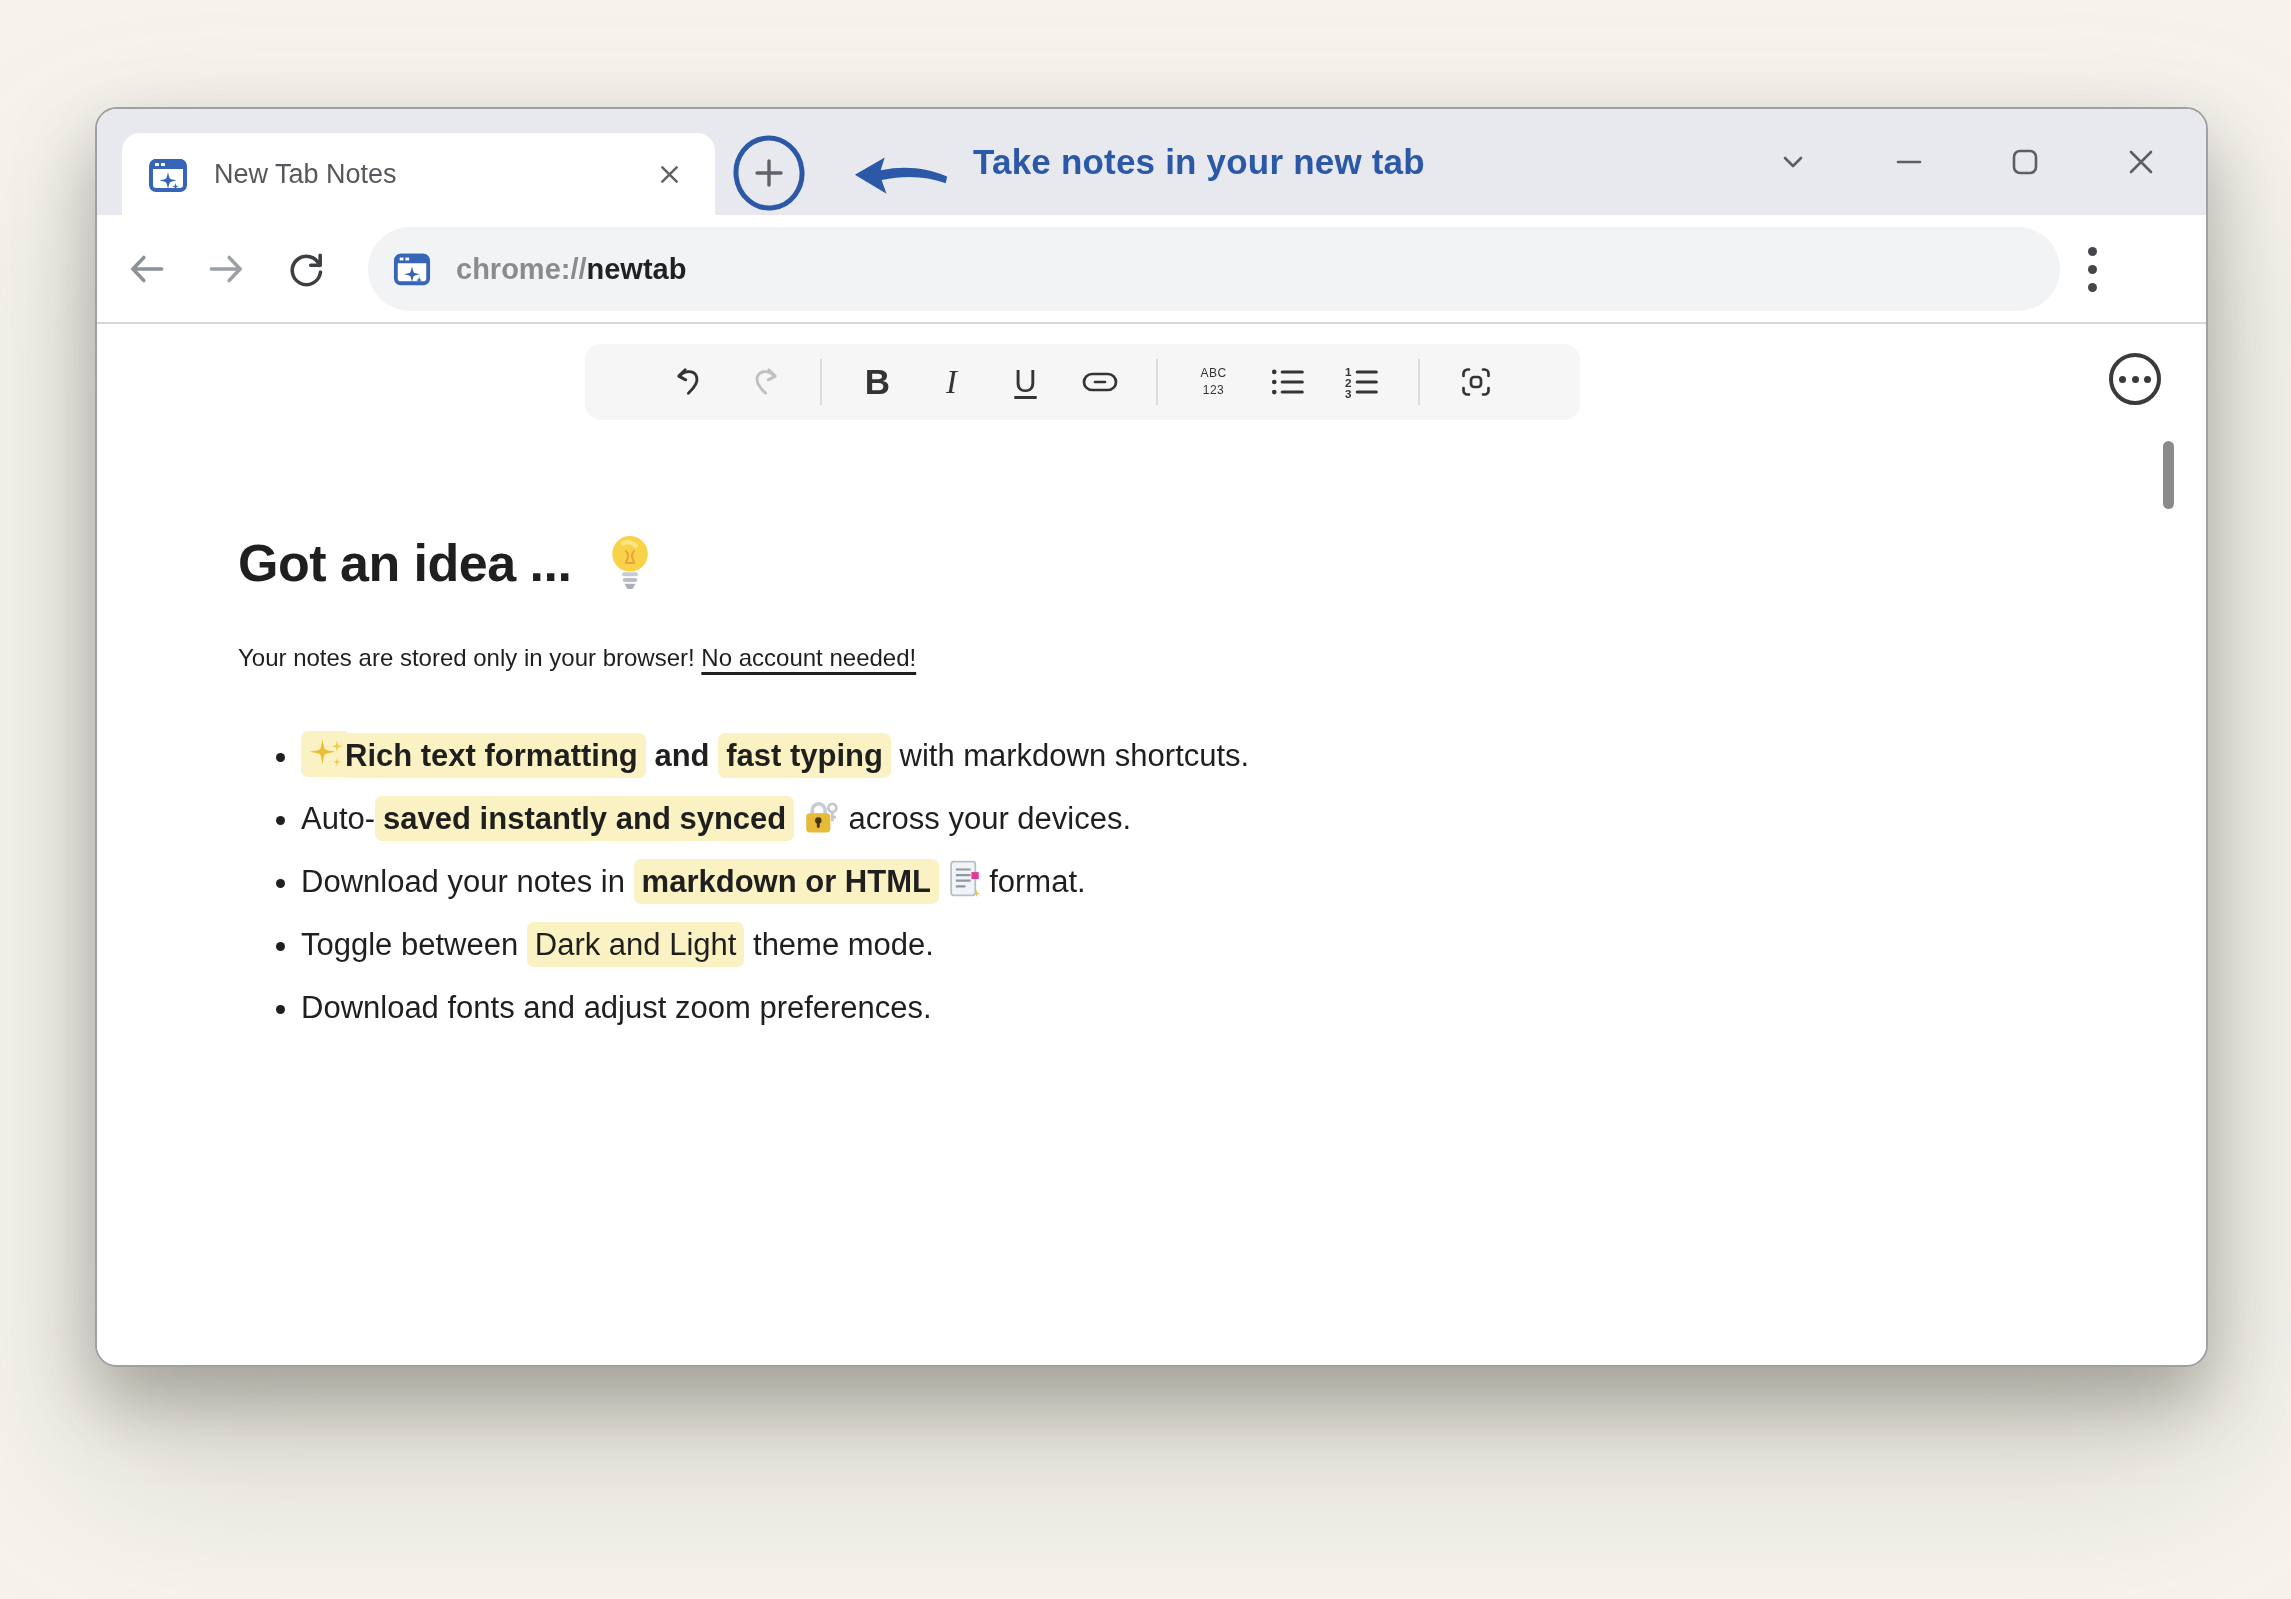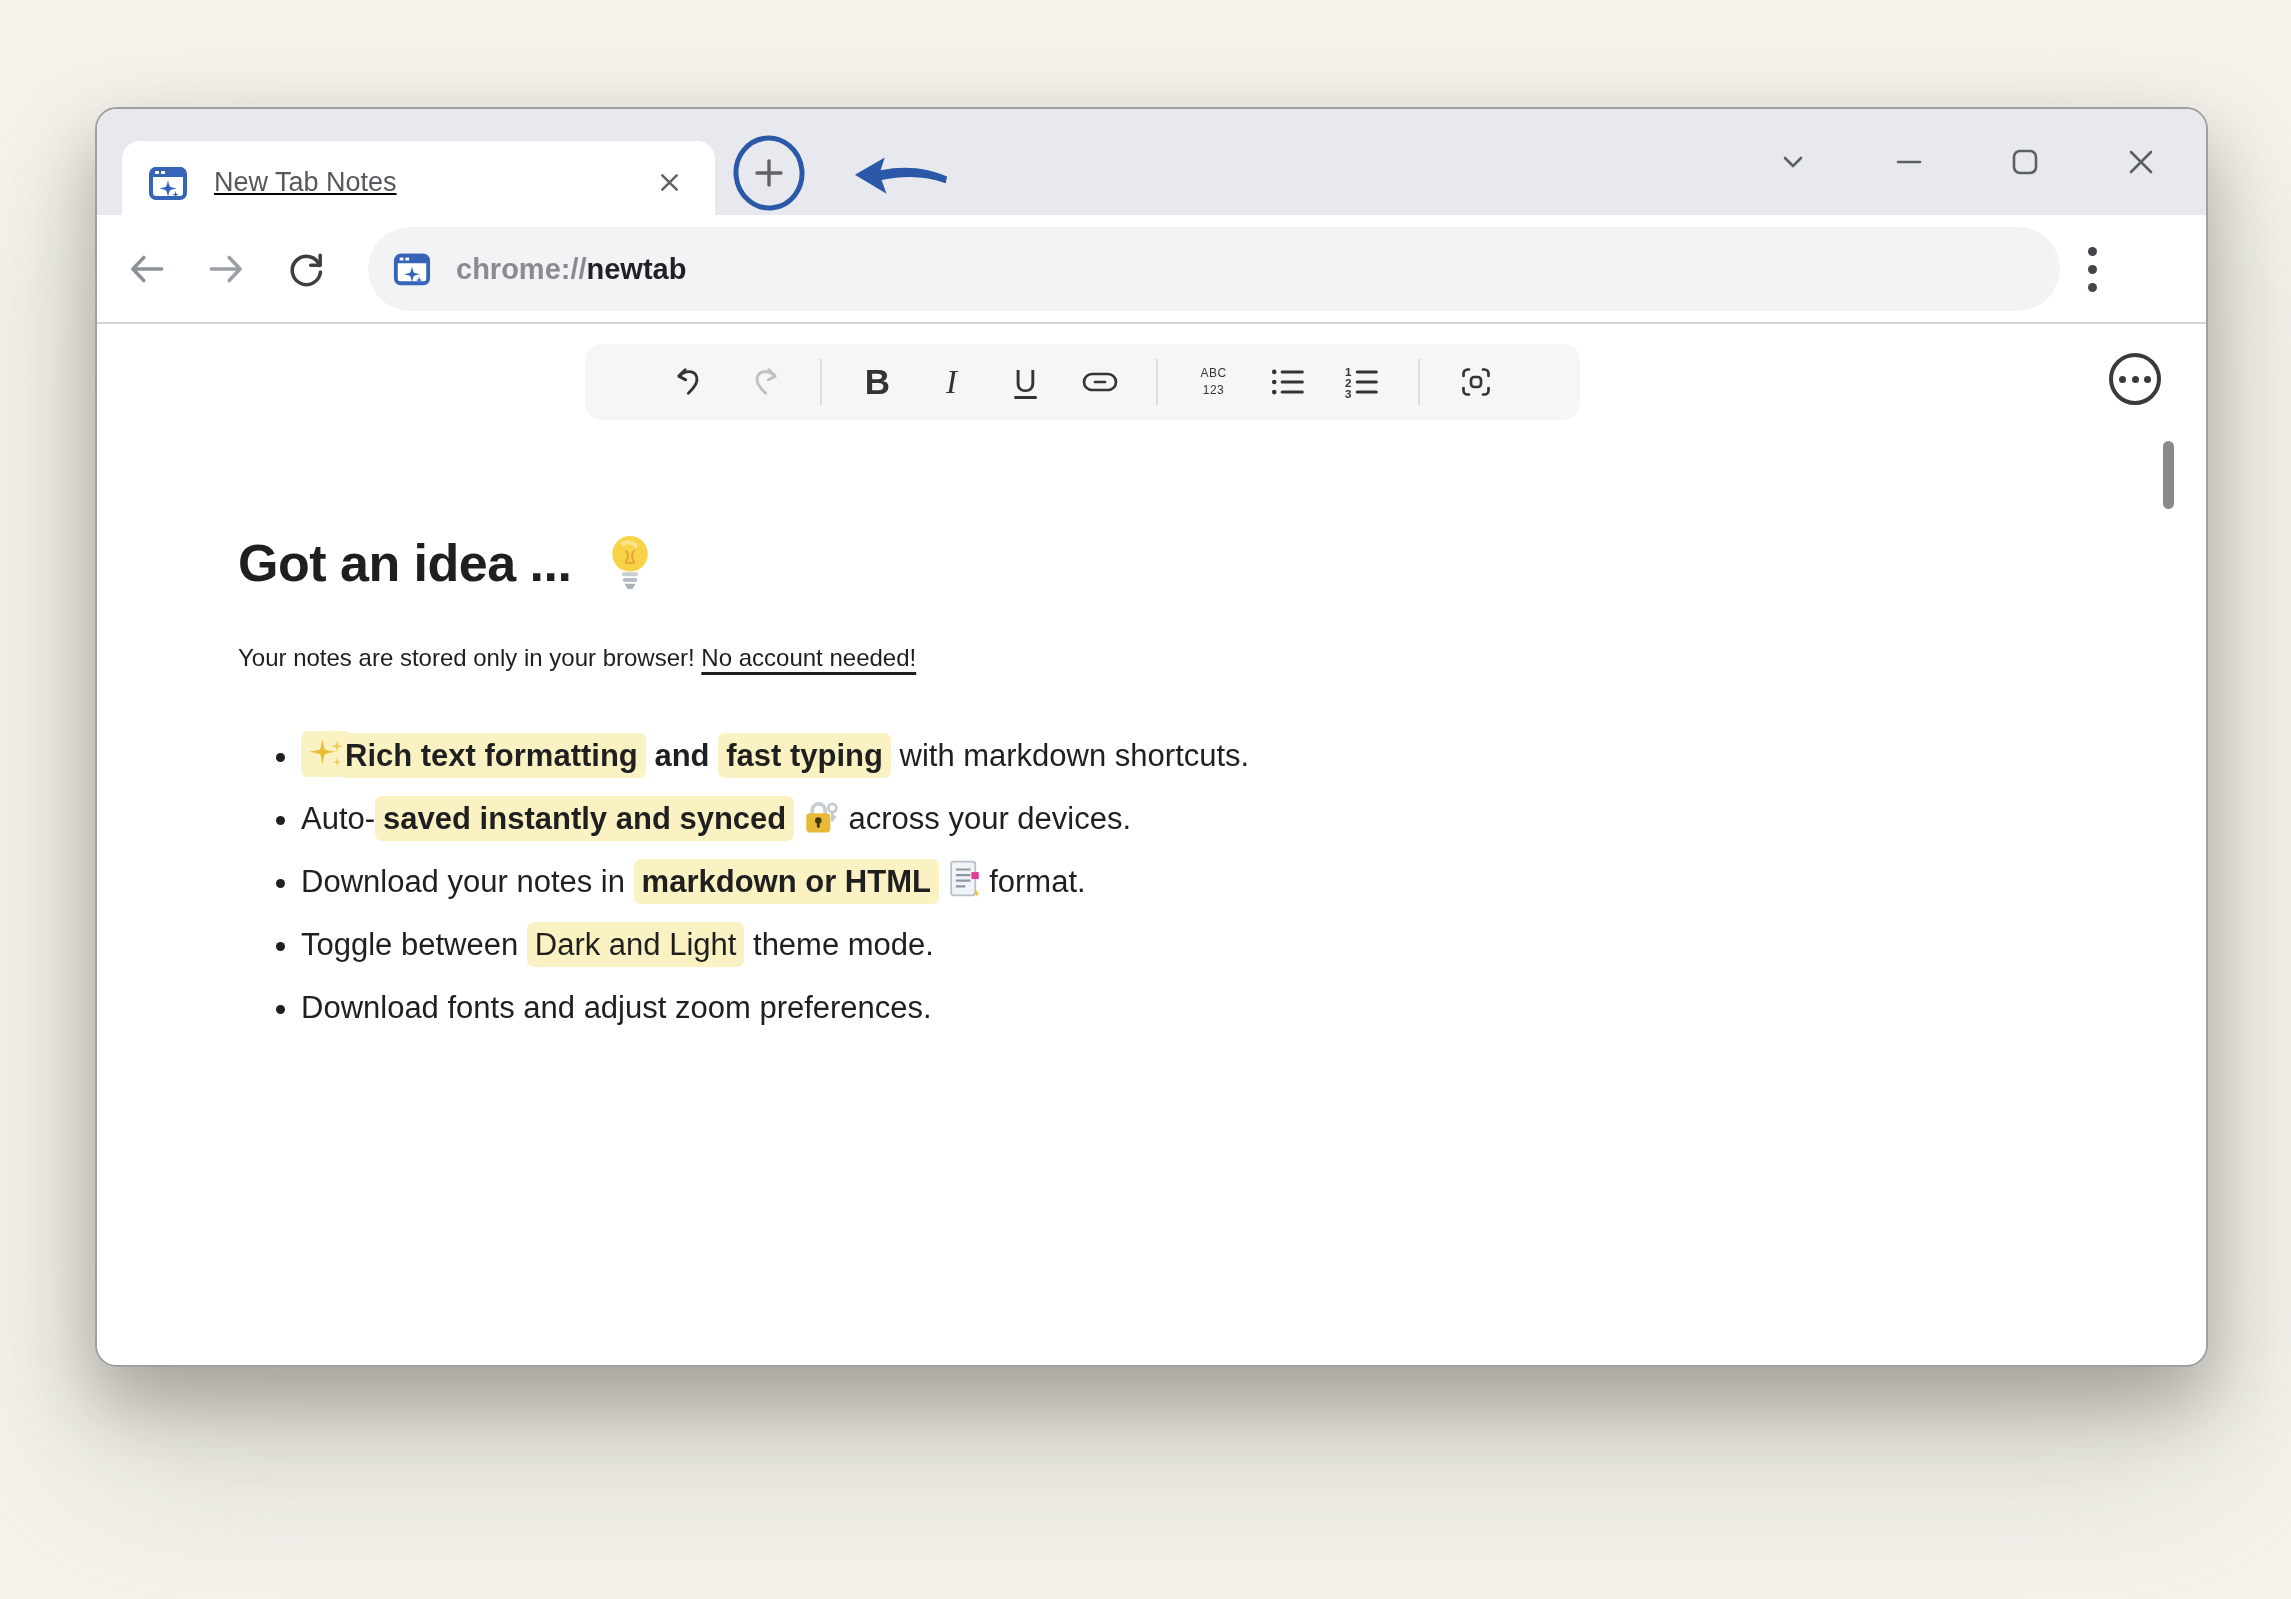--- a/index.html
+++ b/index.html
@@ -6,22 +6,22 @@
   body{font-family:"Liberation Sans","DejaVu Sans",sans-serif;}
   .stage{position:relative;width:2291px;height:1600px;background:#f5f3ec;overflow:hidden;}
 
   
   .window{position:absolute;left:95px;top:107px;width:2109px;height:1256px;
     background:#fff;border:2px solid #9fa0a2;border-radius:22px;overflow:hidden;
     box-shadow:0 34px 70px rgba(120,118,110,.55),0 90px 169px rgba(150,148,140,.35);}
 
   
   .tabstrip{position:relative;height:106px;background:#e7e9ee;}
-  .tab{position:absolute;left:25px;top:32px;width:593px;height:83px;background:#fff;
-    border-radius:18px 18px 0 0;display:flex;align-items:center;padding:0 26px;box-sizing:border-box;text-decoration:underline;}
+  .tab{position:absolute;left:25px;top:24px;width:593px;height:83px;background:#fff;
+    border-radius:18px 18px 0 0;display:flex;align-items:center;padding:0 26px;box-sizing:border-box;}
   .tab-title{margin-left:26px;font-size:27px;color:#55585c;flex:1;white-space:nowrap;}
   .tab-close{display:flex;align-items:center;justify-content:center;width:40px;height:40px;color:#5f6368;cursor:pointer;}
   .newtab-wrap{position:absolute;left:634px;top:26px;width:76px;height:76px;}
   .newtab-wrap .circ{position:absolute;inset:0;color:var(--blue);}
   .newtab-wrap .plus{position:absolute;left:22px;top:22px;color:#5f6368;}
   .annot-arrow{position:absolute;left:754px;top:44px;color:var(--blue);}
   .annot-text{position:absolute;left:876px;top:0;height:106px;display:flex;align-items:center;
     font-size:35px;font-weight:700;color:var(--blue);letter-spacing:0.2px;}
   .win-controls{position:absolute;right:48px;top:0;height:106px;display:flex;align-items:center;gap:82px;color:#5a5f64;}
   .wc{display:flex;align-items:center;justify-content:center;width:34px;height:34px;cursor:pointer;}
@@ -111,20 +111,21 @@
               <path d="M16 4 V28 M4 16 H28"></path>
             </svg>
         </span>
       </div>
 
       <span class="annot-arrow">
         <svg viewBox="0 0 110 52" width="100" height="47" fill="currentColor">
           <path d="M4 24 L37 5 L32.5 19 C60 13.5 84 16.5 106 26 L104.5 33.5 C82 25.5 60 24.5 33.5 30 L39 45 Z"></path>
         </svg>
       </span>
+      <span class="annot-text">Take notes in your new tab</span>
 
       <div class="win-controls">
         <span class="wc">
           <svg viewBox="0 0 32 32" width="32" height="32" fill="none" stroke="currentColor" stroke-width="2.6" stroke-linecap="round" stroke-linejoin="round">
               <path d="M8 12 L16 20 L24 12"></path>
             </svg>
         </span>
         <span class="wc">
           <svg viewBox="0 0 32 32" width="32" height="32" stroke="currentColor" stroke-width="2.6" stroke-linecap="round">
               <path d="M5 16 H27"></path>

